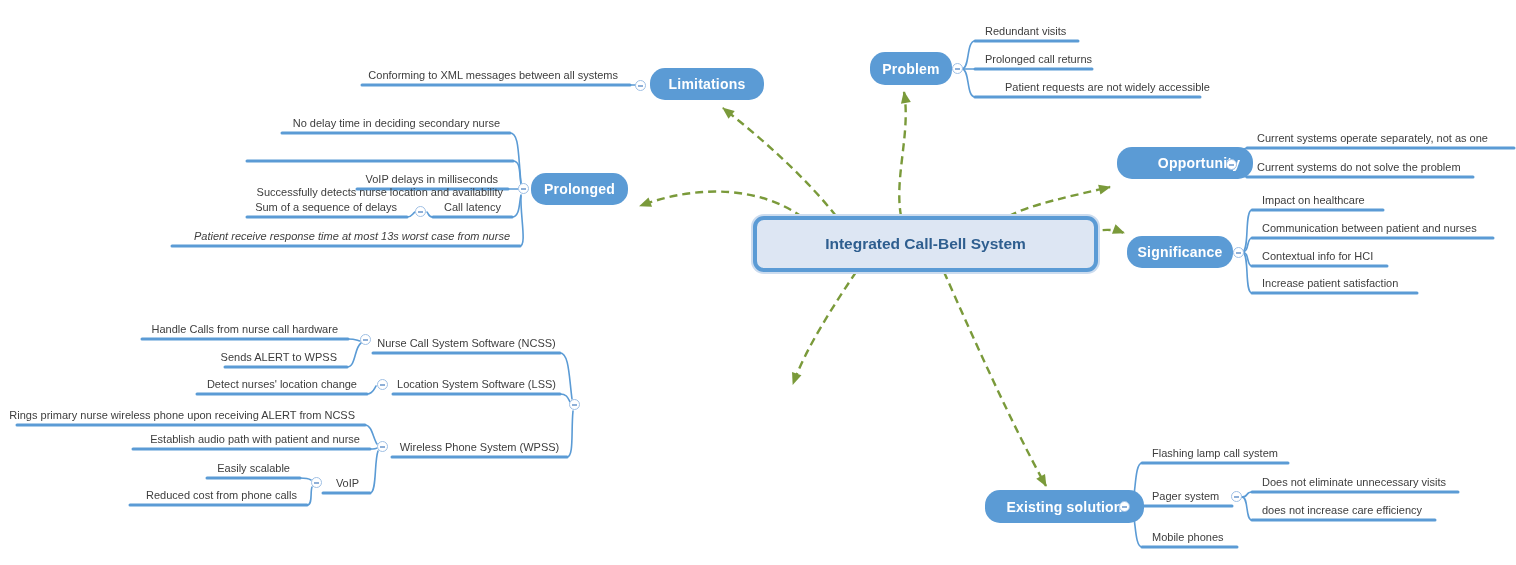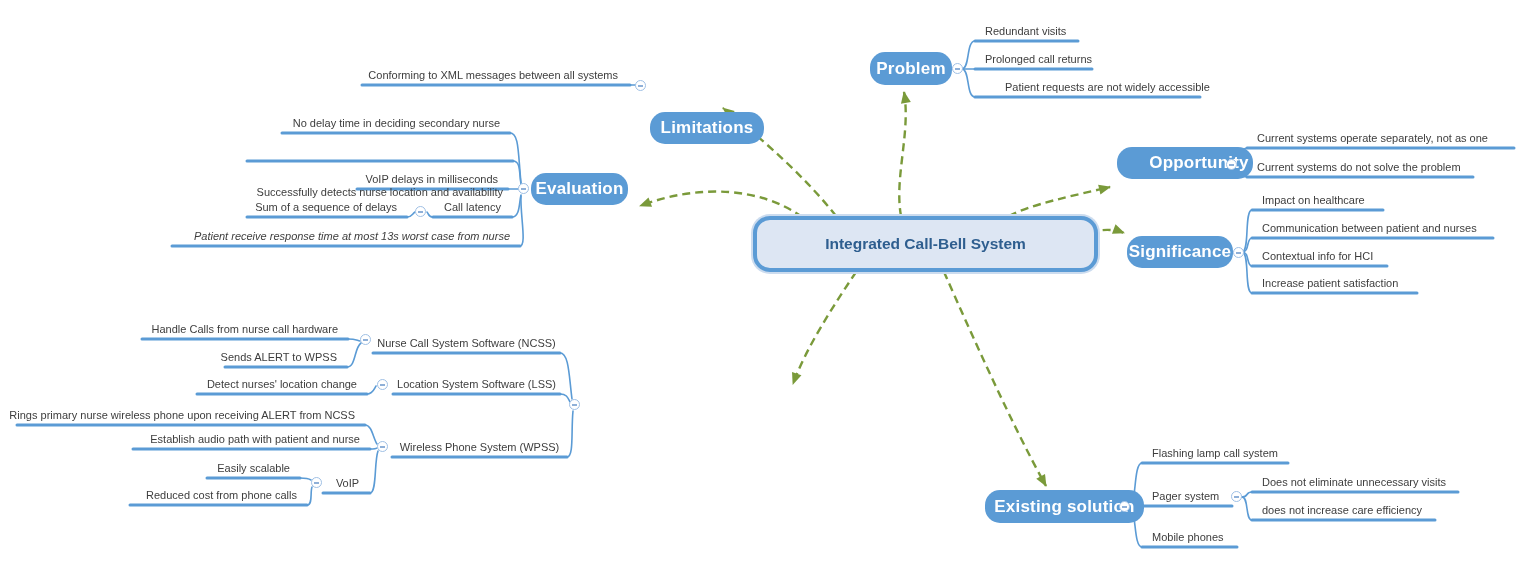--- a/index.html
+++ b/index.html
@@ -4,25 +4,25 @@
 <style>
   html,body{margin:0;padding:0;background:#fff;}
   .stage{position:relative;width:1516px;height:565px;background:#ffffff;
          font-family:"Liberation Sans",sans-serif;overflow:hidden;}
   svg.wires{position:absolute;left:0;top:0;}
   .u{stroke:var(--branch-line,#5b9bd5);stroke-width:3;fill:none;stroke-linecap:round;}
   .h{stroke:var(--branch-line,#5b9bd5);stroke-width:1.6;fill:none;stroke-linecap:round;}
   .ar{stroke:var(--arrow-green,#7a9a3a);stroke-width:2.4;fill:none;stroke-dasharray:8 5;}
   .ahp{fill:var(--arrow-green,#7a9a3a);}
   .node{position:absolute;background:var(--node-blue,#5b9bd5);color:#fff;font-weight:bold;
-        font-size:17px;border-radius:15px;display:flex;align-items:center;justify-content:center;
+        font-size:14px;border-radius:15px;display:flex;align-items:center;justify-content:center;
         white-space:nowrap;letter-spacing:.2px;}
   .central{position:absolute;left:753px;top:216px;width:345px;height:56px;box-sizing:border-box;
         background:var(--central-fill,#dde6f3);border:4px solid var(--node-blue,#5b9bd5);
-        border-radius:17px;display:flex;align-items:center;justify-content:center;
+        border-radius:11px;display:flex;align-items:center;justify-content:center;
         font-weight:bold;font-size:15.5px;color:var(--central-text,#2e5e8f);
         box-shadow:0 0 0 2px #ccdcef;}
   .lbl{position:absolute;font-size:11px;color:var(--label-text,#3d3d3d);
        white-space:nowrap;line-height:14px;}
   .ctr{text-align:center;}
   .ci{position:absolute;width:11px;height:11px;border:1px solid #9fc0e5;border-radius:50%;
       background:#fff;box-sizing:border-box;}
   .ci::after{content:"";position:absolute;left:2px;right:2px;top:4px;height:1.5px;background:#8fb0d8;}
 </style>
 </head>
@@ -115,24 +115,24 @@
       <path class="h" d="M1129 507 Q1136 506, 1142 506"></path>
       <path class="h" d="M1129 507 C1137 507, 1133 547, 1142 547"></path>
       <path class="h" d="M1242 497 C1249 497, 1245 492, 1252 492"></path>
       <path class="h" d="M1242 497 C1249 497, 1245 520, 1252 520"></path>
     </g>
   </svg>
 
   <div class="central">Integrated Call-Bell System</div>
 
   <div class="node" style="left:870px;top:52px;width:82px;height:33px;">Problem</div>
-  <div class="node" style="left:650px;top:68px;width:114px;height:32px;margin-top:44px;">Limitations</div>
+  <div class="node" style="left:650px;top:68px;width:114px;height:32px;">Limitations</div>
   <div class="node" style="left:1117px;top:147px;width:108px;height:32px;padding-left:28px;">Opportunity</div>
   <div class="node" style="left:1127px;top:236px;width:106px;height:32px;">Significance</div>
-  <div class="node" style="left:531px;top:173px;width:97px;height:32px;">Evaluation</div>
+  <div class="node" style="left:531px;top:173px;width:97px;height:32px;">Prolonged</div>
   <div class="node" style="left:985px;top:490px;width:159px;height:33px;">Existing solution</div>
 
   <div class="lbl" style="left:985px;top:24px;">Redundant visits</div>
   <div class="lbl" style="left:985px;top:52px;">Prolonged call returns</div>
   <div class="lbl" style="left:985px;top:80px;padding-left:20px;">Patient requests are not widely accessible</div>
 
   <div class="lbl" style="right:898px;top:68px;">Conforming to XML messages between all systems</div>
 
   <div class="lbl" style="left:1257px;top:131px;">Current systems operate separately, not as one</div>
   <div class="lbl" style="left:1257px;top:160px;">Current systems do not solve the problem</div>

